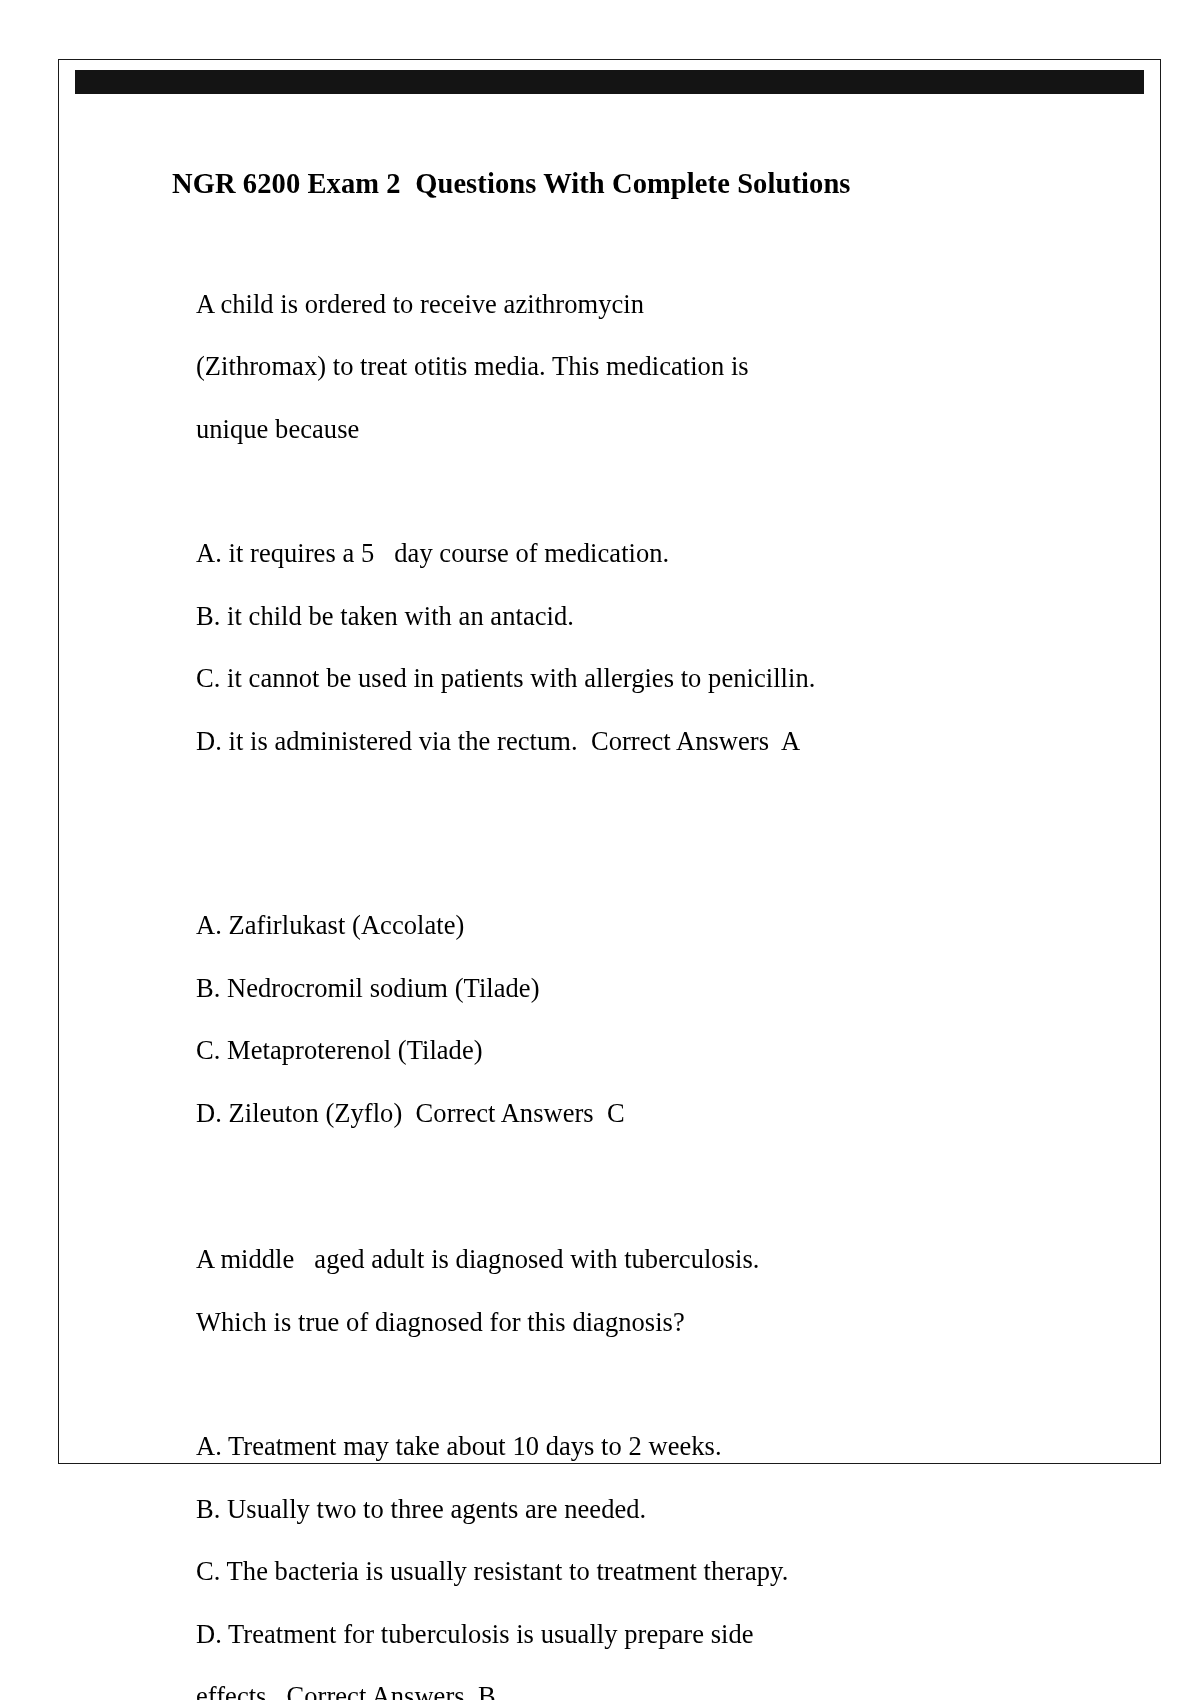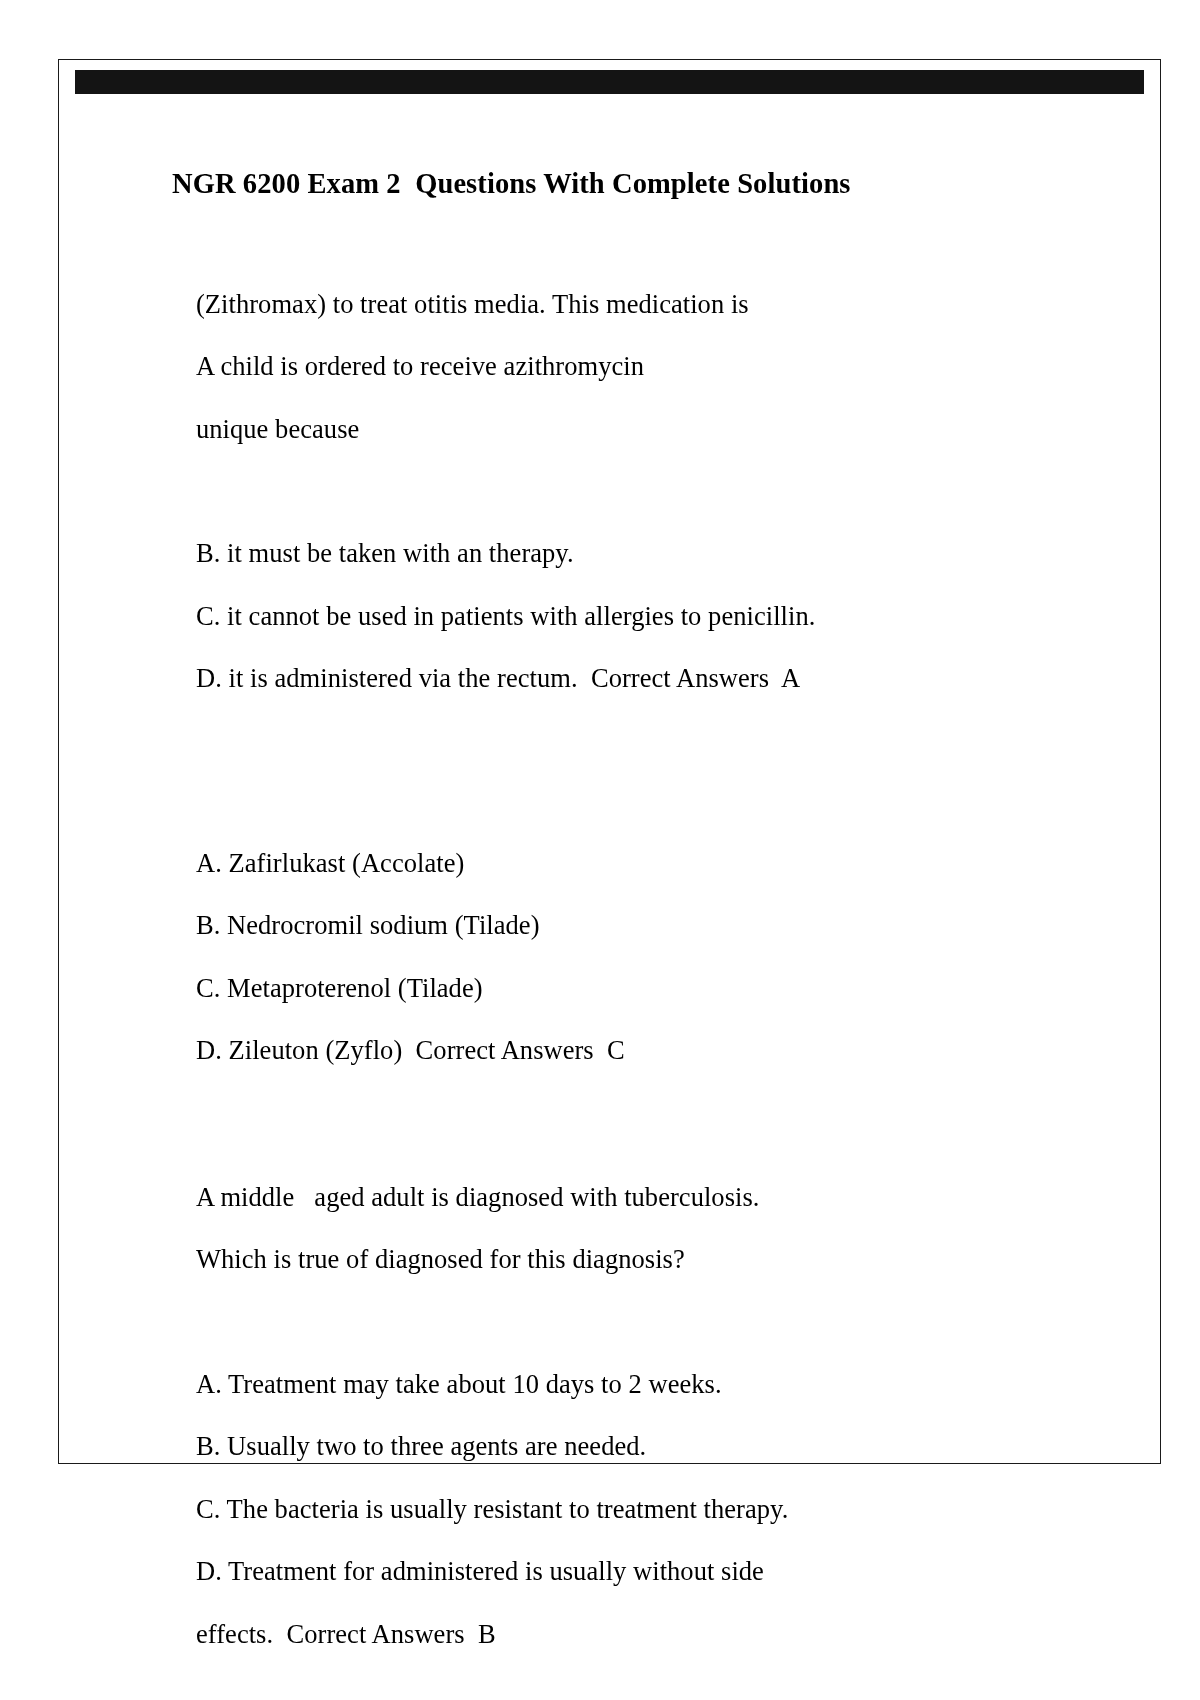--- a/index.html
+++ b/index.html
@@ -89,26 +89,27 @@
 <div class="page-sheet">
 
   <div class="header-rule"></div>
 
   <div class="doc-body">
 
     <div class="doc-title">NGR 6200 Exam 2  Questions With Complete Solutions</div>
 
     <div class="block">
       <div class="stem">
+        <div class="para-line">A child is ordered to receive azithromycin</div>
         <div class="para-line">(Zithromax) to treat otitis media. This medication is</div>
-        <div class="para-line">A child is ordered to receive azithromycin</div>
         <div class="para-line">unique because</div>
       </div>
       <div class="options">
-        <div class="para-line">B. it must be taken with an therapy.</div>
+        <div class="para-line">A. it requires a 5   day course of medication.</div>
+        <div class="para-line">B. it child be taken with an antacid.</div>
         <div class="para-line">C. it cannot be used in patients with allergies to penicillin.</div>
         <div class="para-line">D. it is administered via the rectum.  Correct Answers  A</div>
       </div>
     </div>
 
     <div class="block">
       <div class="options">
         <div class="para-line">A. Zafirlukast (Accolate)</div>
         <div class="para-line">B. Nedrocromil sodium (Tilade)</div>
         <div class="para-line">C. Metaproterenol (Tilade)</div>
@@ -118,21 +119,21 @@
 
     <div class="block">
       <div class="stem">
         <div class="para-line">A middle   aged adult is diagnosed with tuberculosis.</div>
         <div class="para-line">Which is true of diagnosed for this diagnosis?</div>
       </div>
       <div class="options">
         <div class="para-line">A. Treatment may take about 10 days to 2 weeks.</div>
         <div class="para-line">B. Usually two to three agents are needed.</div>
         <div class="para-line">C. The bacteria is usually resistant to treatment therapy.</div>
-        <div class="para-line">D. Treatment for administered is usually without side</div>
+        <div class="para-line">D. Treatment for tuberculosis is usually prepare side</div>
         <div class="para-line">effects.  Correct Answers  B</div>
       </div>
     </div>
 
   </div>
 </div>
 
 <div class="footer-rule"></div>
 
 </body></html>

